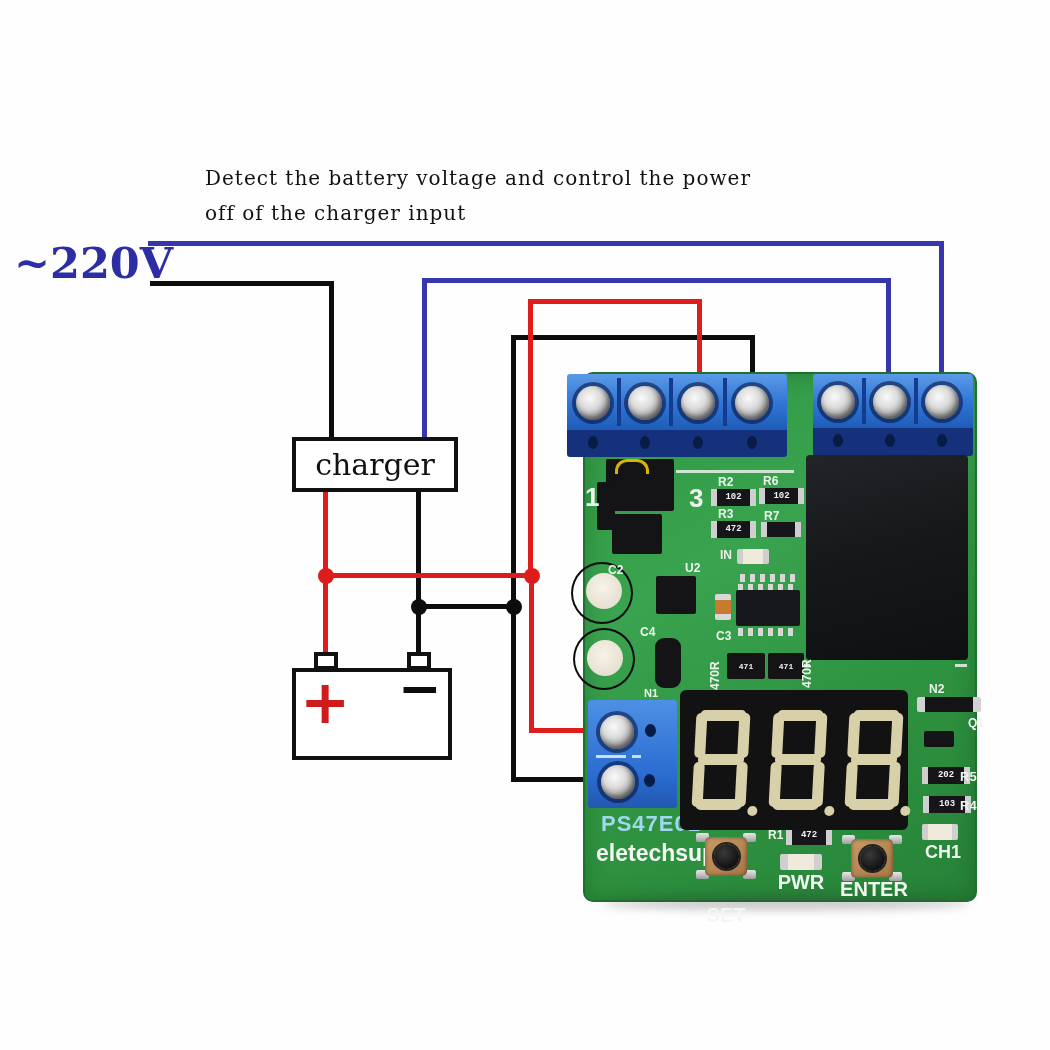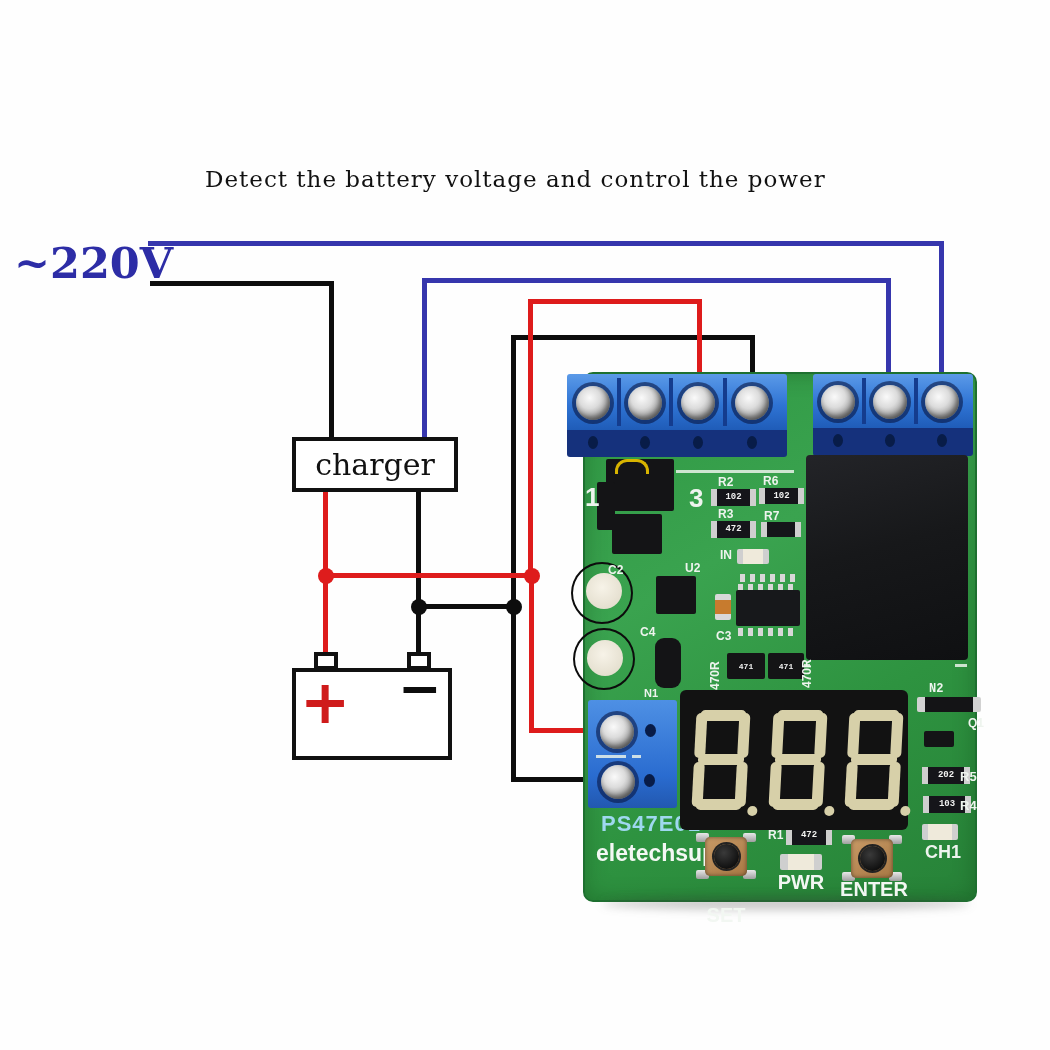--- a/index.html
+++ b/index.html
@@ -8,21 +8,21 @@
   .abs{position:absolute;}
   
   .wire{position:absolute;}
   .w-blue{background:#3636ad;}
   .w-red{background:#de1c1c;}
   .w-blk{background:#0d0d0d;}
   .dot{position:absolute;width:16px;height:16px;border-radius:50%;}
   .d-red{background:#de1c1c;}
   .d-blk{background:#0d0d0d;}
   
-  .title{position:absolute;color:#111;font-size:23px;letter-spacing:1px;white-space:nowrap;}
+  .title{position:absolute;color:#111;font-size:20px;letter-spacing:1px;white-space:nowrap;}
   .v220{position:absolute;color:#2d2da6;font-size:43px;font-weight:bold;white-space:nowrap;}
   .anno{position:absolute;color:#111;font-size:21px;white-space:nowrap;}
   .boxlabel{color:#111;font-size:30px;}
   
   .outline-box{position:absolute;border:4px solid #111;background:#fff;display:flex;align-items:center;justify-content:center;}
   .batt-term{position:absolute;border:4px solid #111;background:#fff;}
   .plus{position:absolute;color:#cf1b1b;font-size:60px;font-weight:bold;font-family:"DejaVu Sans",sans-serif;line-height:1;}
   .minus{position:absolute;color:#0d0d0d;font-size:52px;font-weight:bold;font-family:"DejaVu Sans",sans-serif;line-height:1;}
   
   .pcb{position:absolute;left:583px;top:372px;width:390px;height:526px;border-radius:10px;
@@ -65,20 +65,21 @@
           transform:rotate(-90deg);transform-origin:left top;white-space:nowrap;}
   .ic-pins{position:absolute;height:8px;background:repeating-linear-gradient(90deg,#d8d8d8 0 5px,transparent 5px 10px);}
   .shadow{position:absolute;left:602px;top:897px;width:368px;height:13px;background:rgba(60,60,60,.28);filter:blur(5px);border-radius:50%;}
 </style>
 </head>
 <body>
 
 <div id="stage">
 
   <div class="title" style="left:205px;top:166px;">Detect the battery voltage and control the power</div>
+  <div class="title" style="left:205px;top:201px;">off of the charger input</div>
 
   <div class="v220" style="left:14px;top:238px;">~220V</div>
 
 
   <div class="wire w-blue" style="left:148px;top:241px;width:795px;height:5px;"></div>
   <div class="wire w-blue" style="left:939px;top:241px;width:5px;height:134px;"></div>
   <div class="wire w-blue" style="left:422px;top:278px;width:468px;height:5px;"></div>
   <div class="wire w-blue" style="left:422px;top:278px;width:5px;height:160px;"></div>
   <div class="wire w-blue" style="left:886px;top:278px;width:5px;height:97px;"></div>
 
@@ -204,21 +205,21 @@
   <div class="lbl" style="left:718px;top:508px;">R3</div>
   <div class="lbl" style="left:764px;top:510px;">R7</div>
   <div class="lbl" style="left:720px;top:549px;">IN</div>
   <div class="lbl" style="left:608px;top:564px;">C2</div>
   <div class="lbl" style="left:685px;top:562px;">U2</div>
   <div class="lbl" style="left:640px;top:626px;">C4</div>
   <div class="lbl" style="left:716px;top:630px;">C3</div>
   <div class="lbl" style="left:644px;top:688px;font-size:11px;">N1</div>
   <div class="vlabel" style="left:708px;top:690px;">470R</div>
   <div class="vlabel" style="left:800px;top:688px;">470R</div>
-  <div class="lbl" style="left:929px;top:683px;font-family:Liberation Mono, monospace;">N2</div>
+  <div class="lbl" style="left:929px;top:683px;">N2</div>
   <div class="lbl" style="left:968px;top:717px;">Q1</div>
   <div class="lbl" style="left:960px;top:770px;font-size:13px;">R5</div>
   <div class="lbl" style="left:960px;top:799px;font-size:13px;">R4</div>
   <div class="lbl" style="left:768px;top:829px;">R1</div>
   <div class="lbl" style="left:925px;top:843px;font-size:18px;">CH1</div>
 
   <div class="brand" style="left:601px;top:813px;font-size:22px;color:#9fd8ef;letter-spacing:1px;z-index:4;">PS47E01</div>
   <div class="brand" style="left:596px;top:842px;font-size:23px;color:#f4f8f4;">eletechsup</div>
 
   <div class="display">

